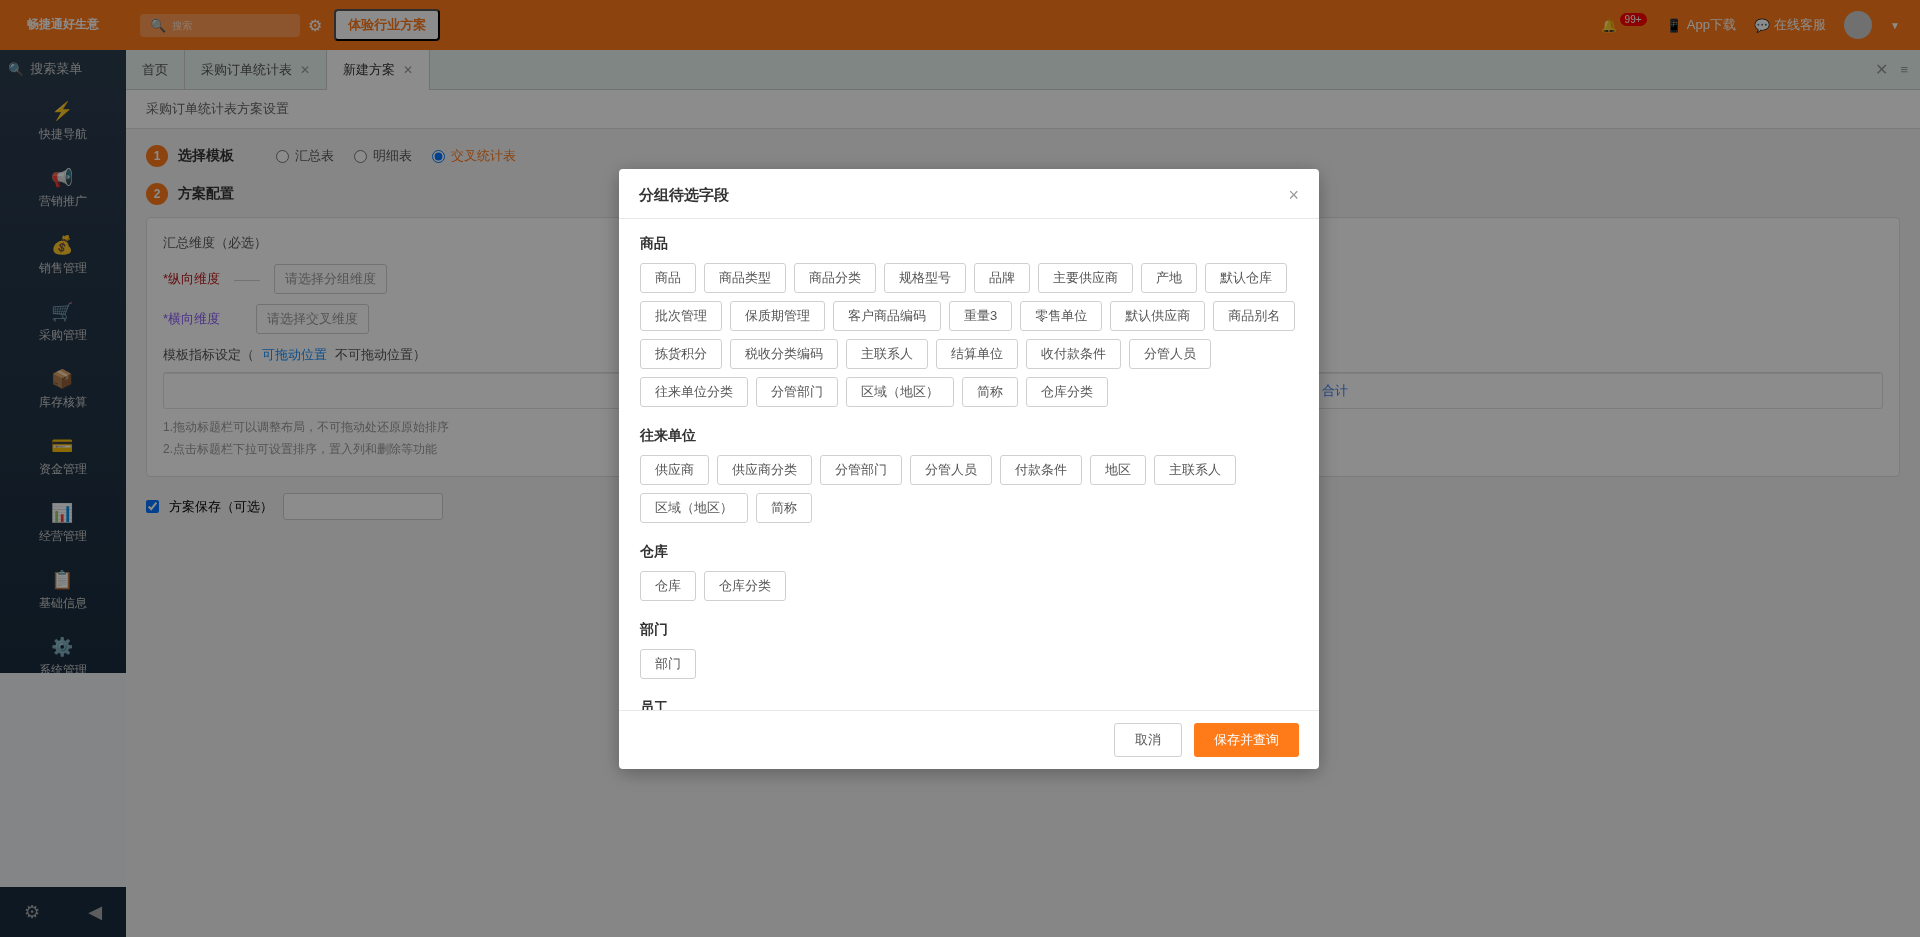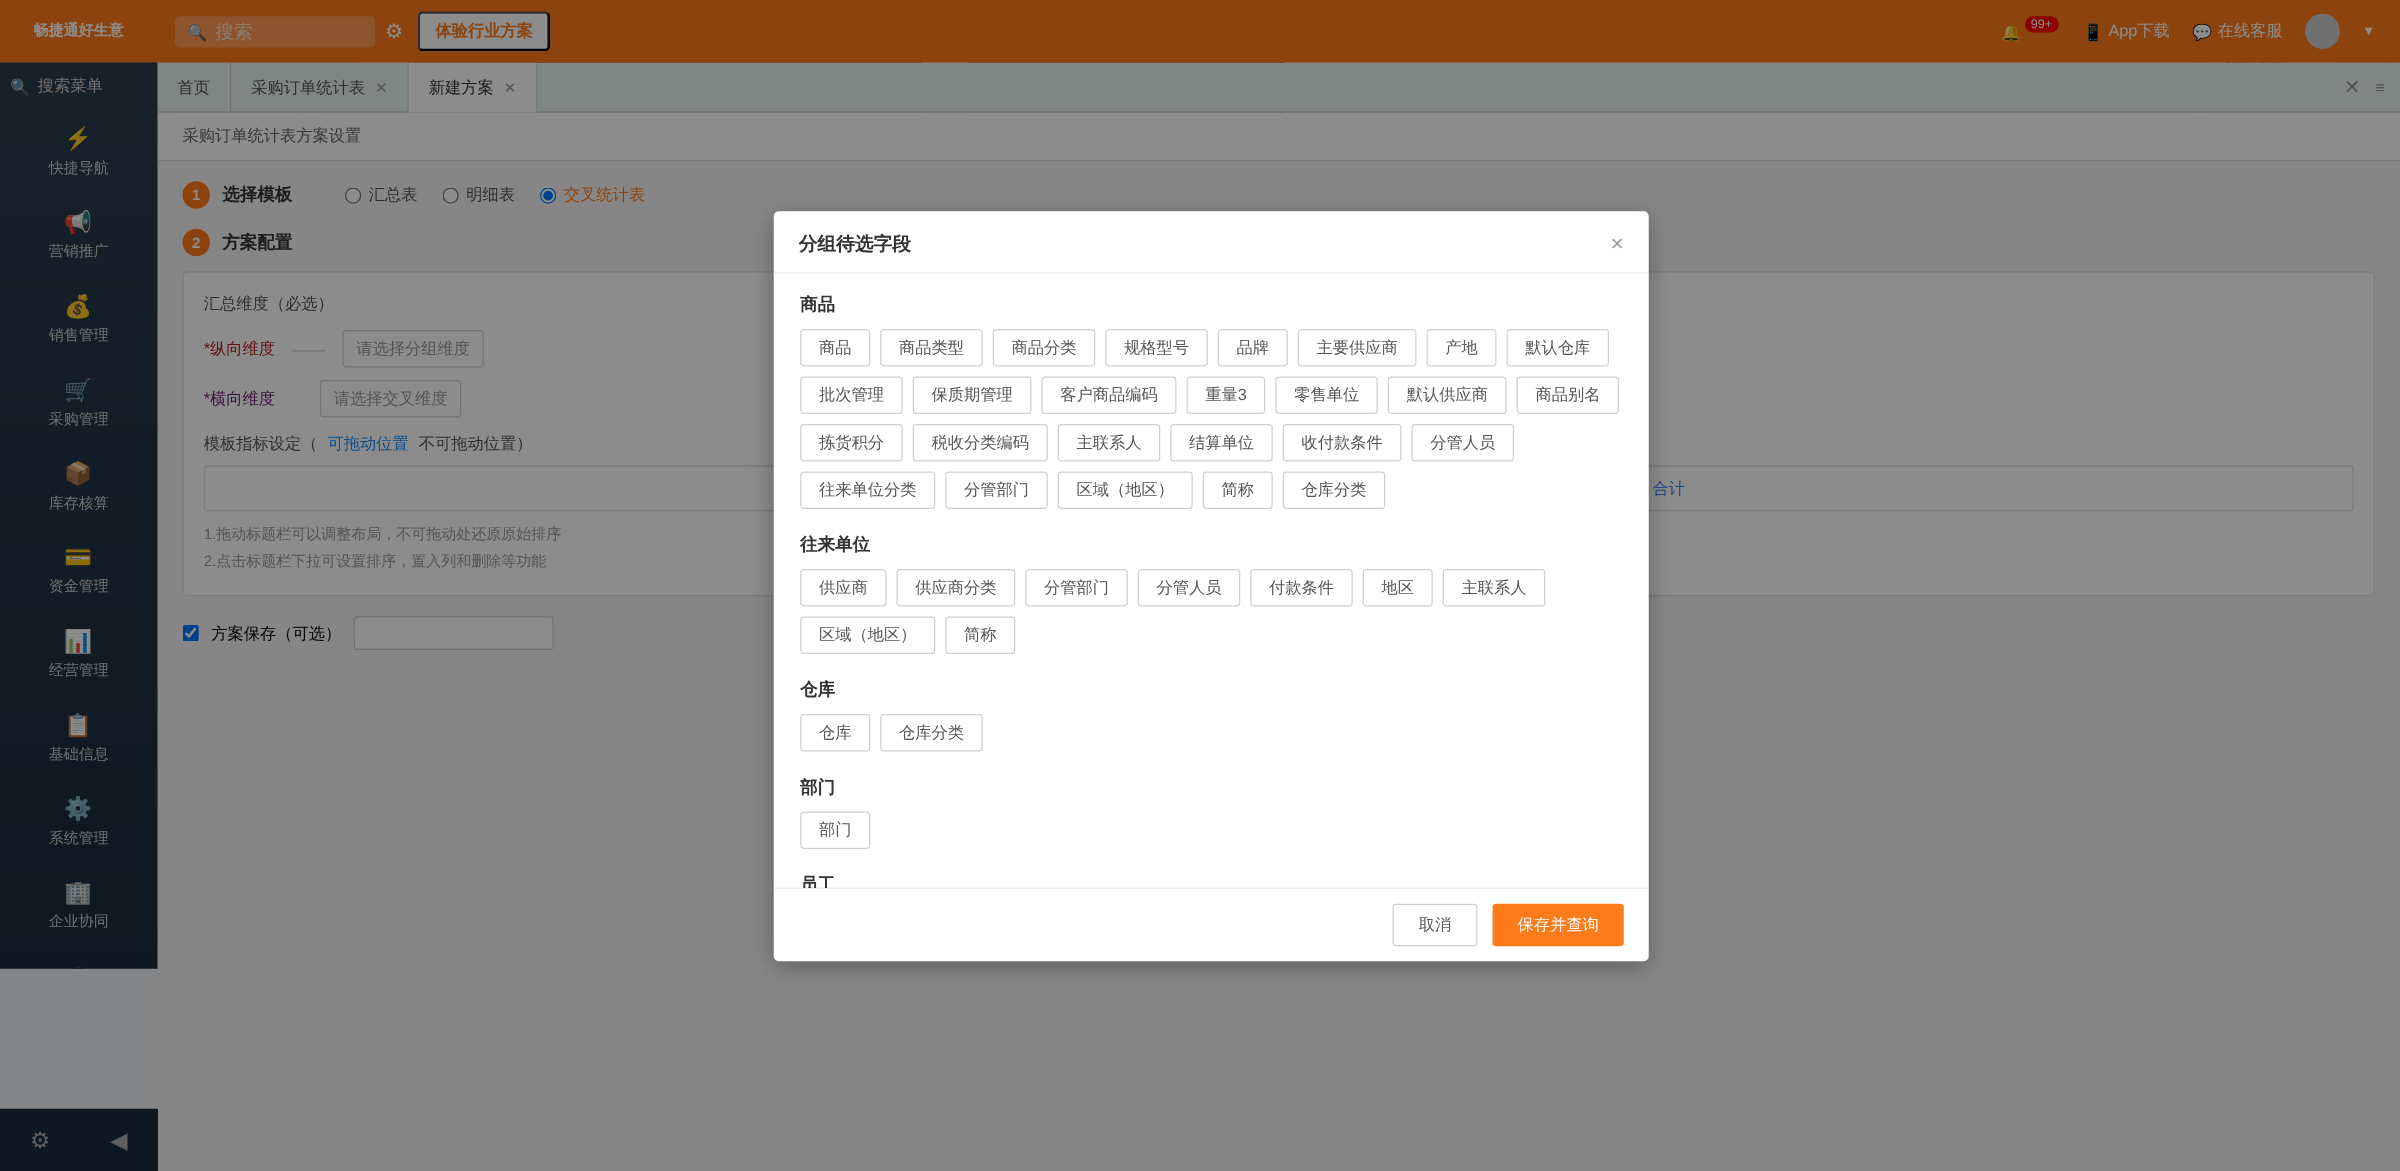--- a/index.html
+++ b/index.html
@@ -1,20 +1,20 @@
 <!DOCTYPE html>
 <html><head>
   <meta charset="utf-8">
   <style>
     * { box-sizing: border-box; margin: 0; padding: 0; }
     body { font-family: 'Microsoft YaHei', Arial, sans-serif; font-size: 13px; background: #f0f2f5; overflow: hidden; width: 1920px; height: 937px; }
 
     
     .sidebar {
-      position: fixed; left: 0; top: 0; width: 126px; height: 775px;
+      position: fixed; left: 0; top: 0; width: 126px; height: 673px;
       background: linear-gradient(180deg, #2d3e50 0%, #1a2d3e 100%);
       display: flex; flex-direction: column; align-items: center; z-index: 100;
     }
     .sidebar-logo {
       width: 126px; height: 50px; background: #ff7b1a;
       display: flex; align-items: center; justify-content: center; color: white; font-size: 14px; font-weight: bold;
     }
     .sidebar-search {
       width: 100%; padding: 10px 8px; display: flex; align-items: center; gap: 6px;
       color: #aaa; cursor: pointer; font-size: 13px;
@@ -29,21 +29,21 @@
     
     .header {
       position: fixed; left: 126px; top: 0; right: 0; height: 50px;
       background: #ff7b1a; display: flex; align-items: center; z-index: 99;
     }
     .header-search {
       margin-left: 14px; background: rgba(255,255,255,0.25); border-radius: 4px;
       display: flex; align-items: center; padding: 4px 10px; gap: 6px; width: 160px;
     }
     .header-search input {
-      background: transparent; border: none; outline: none; color: white; font-size: 15px; width: 110px;
+      background: transparent; border: none; outline: none; color: white; font-size: 10px; width: 110px; font-family: Liberation Serif, serif;
     }
     .header-search input::placeholder { color: rgba(255,255,255,0.7); }
     .header-gear { margin-left: 8px; color: white; cursor: pointer; font-size: 16px; }
     .header-trial {
       margin-left: 12px; background: white; color: #ff7b1a; border-radius: 4px;
       padding: 5px 12px; font-size: 13px; cursor: pointer; font-weight: bold;
     }
     .header-right {
       margin-left: auto; display: flex; align-items: center; gap: 18px; padding-right: 20px; color: white;
     }
@@ -329,21 +329,21 @@
           <span class="config-label">汇总维度（必选）</span>
         </div>
         <div class="dim-row">
           <span style="color:#b91c1c; font-size:13px;">*纵向维度</span>
           <span style="color:#ccc; margin: 0 6px;">——</span>
           <div class="dim-select">
             <span>请选择分组维度</span>
           </div>
         </div>
         <div class="dim-row">
-          <span style="color:#701a75; font-size:13px;text-align:center;">*横向维度</span>
+          <span style="color:#8b5cf6; font-size:13px;text-align:center;">*横向维度</span>
           <div class="dim-select" style="margin-left: 28px;">
             <span>请选择交叉维度</span>
           </div>
         </div>
 
         <div class="indicator-section">
           <div class="indicator-header">
             <span>模板指标设定（</span>
             <span style="color:#1890ff; cursor:pointer;">可拖动位置</span>
             <span>不可拖动位置）</span>

